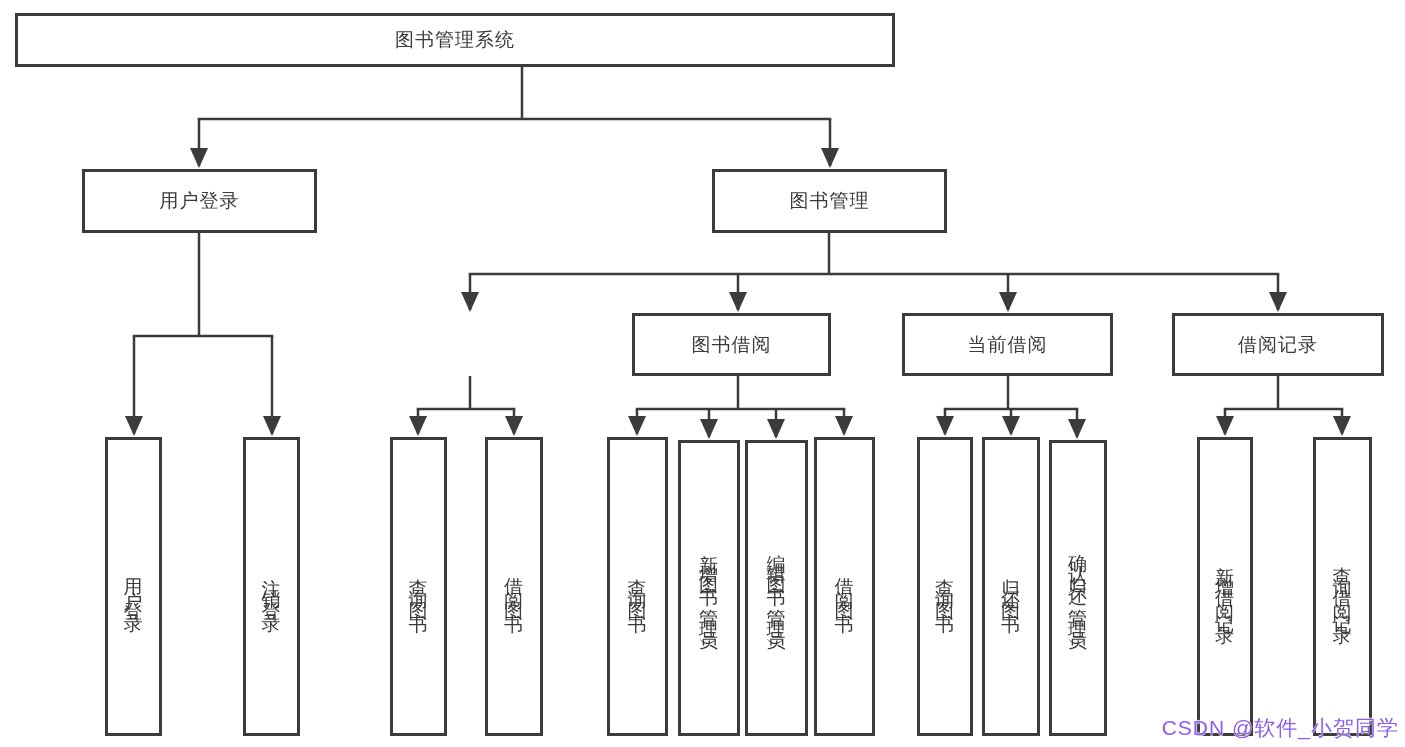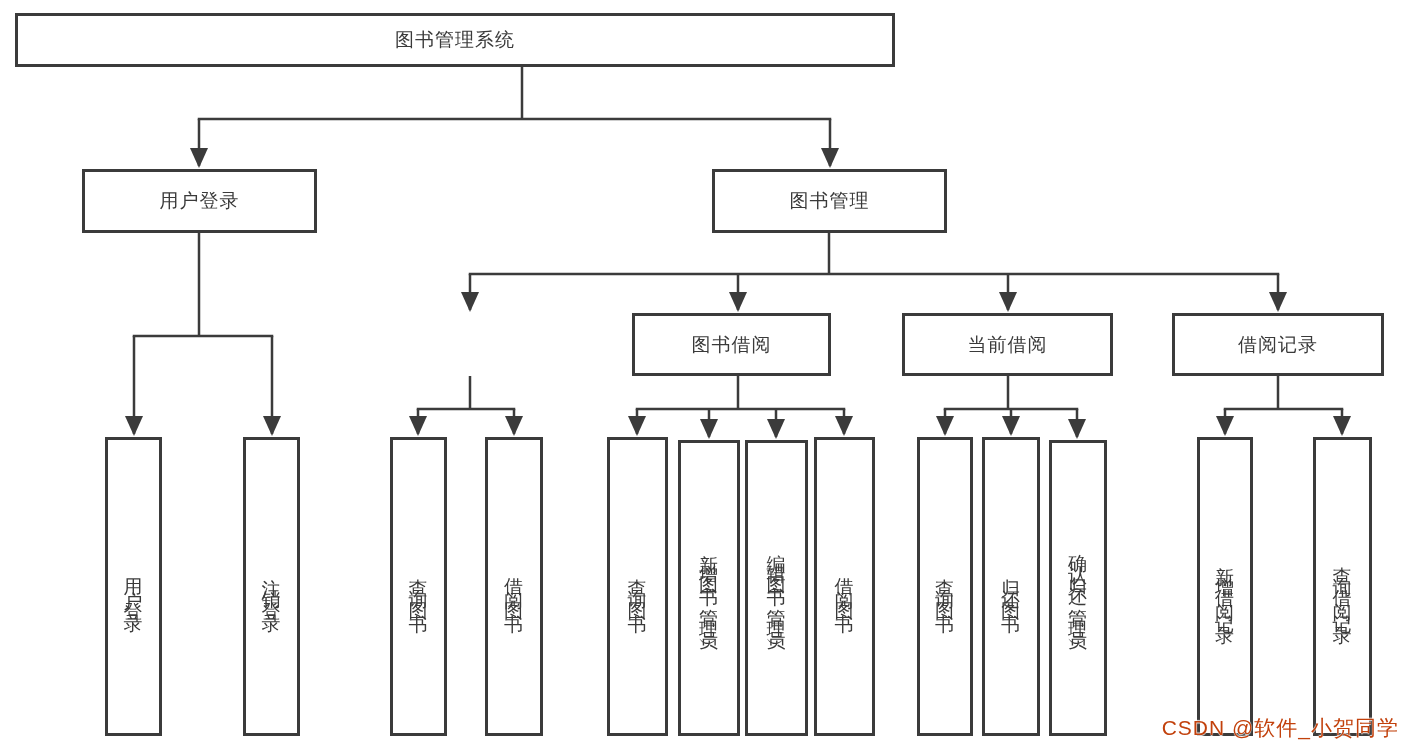--- a/index.html
+++ b/index.html
@@ -15,21 +15,21 @@
   }
   .node.h{font-size:19px;letter-spacing:1px;white-space:nowrap;}
   .vtext{
     writing-mode:vertical-rl;text-orientation:mixed;
     font-size:19px;line-height:1;letter-spacing:12px;
   }
   .vtext.long{letter-spacing:11px;}
   svg.wires{position:absolute;left:0;top:0;z-index:3;pointer-events:none;}
   .watermark{
     position:absolute;right:6px;bottom:5px;z-index:4;
-    font-size:21px;color:#c2410c;letter-spacing:1px;white-space:nowrap;
+    font-size:21px;color:#8b5cf6;letter-spacing:1px;white-space:nowrap;
     text-shadow:0 1px 1px rgba(255,255,255,0.9), 0 -1px 1px rgba(255,255,255,0.9);
   }
 </style>
 </head>
 <body>
 
 <div class="canvas">
 
   <svg class="wires" width="1405" height="747" viewBox="0 0 1405 747">
     <defs>

